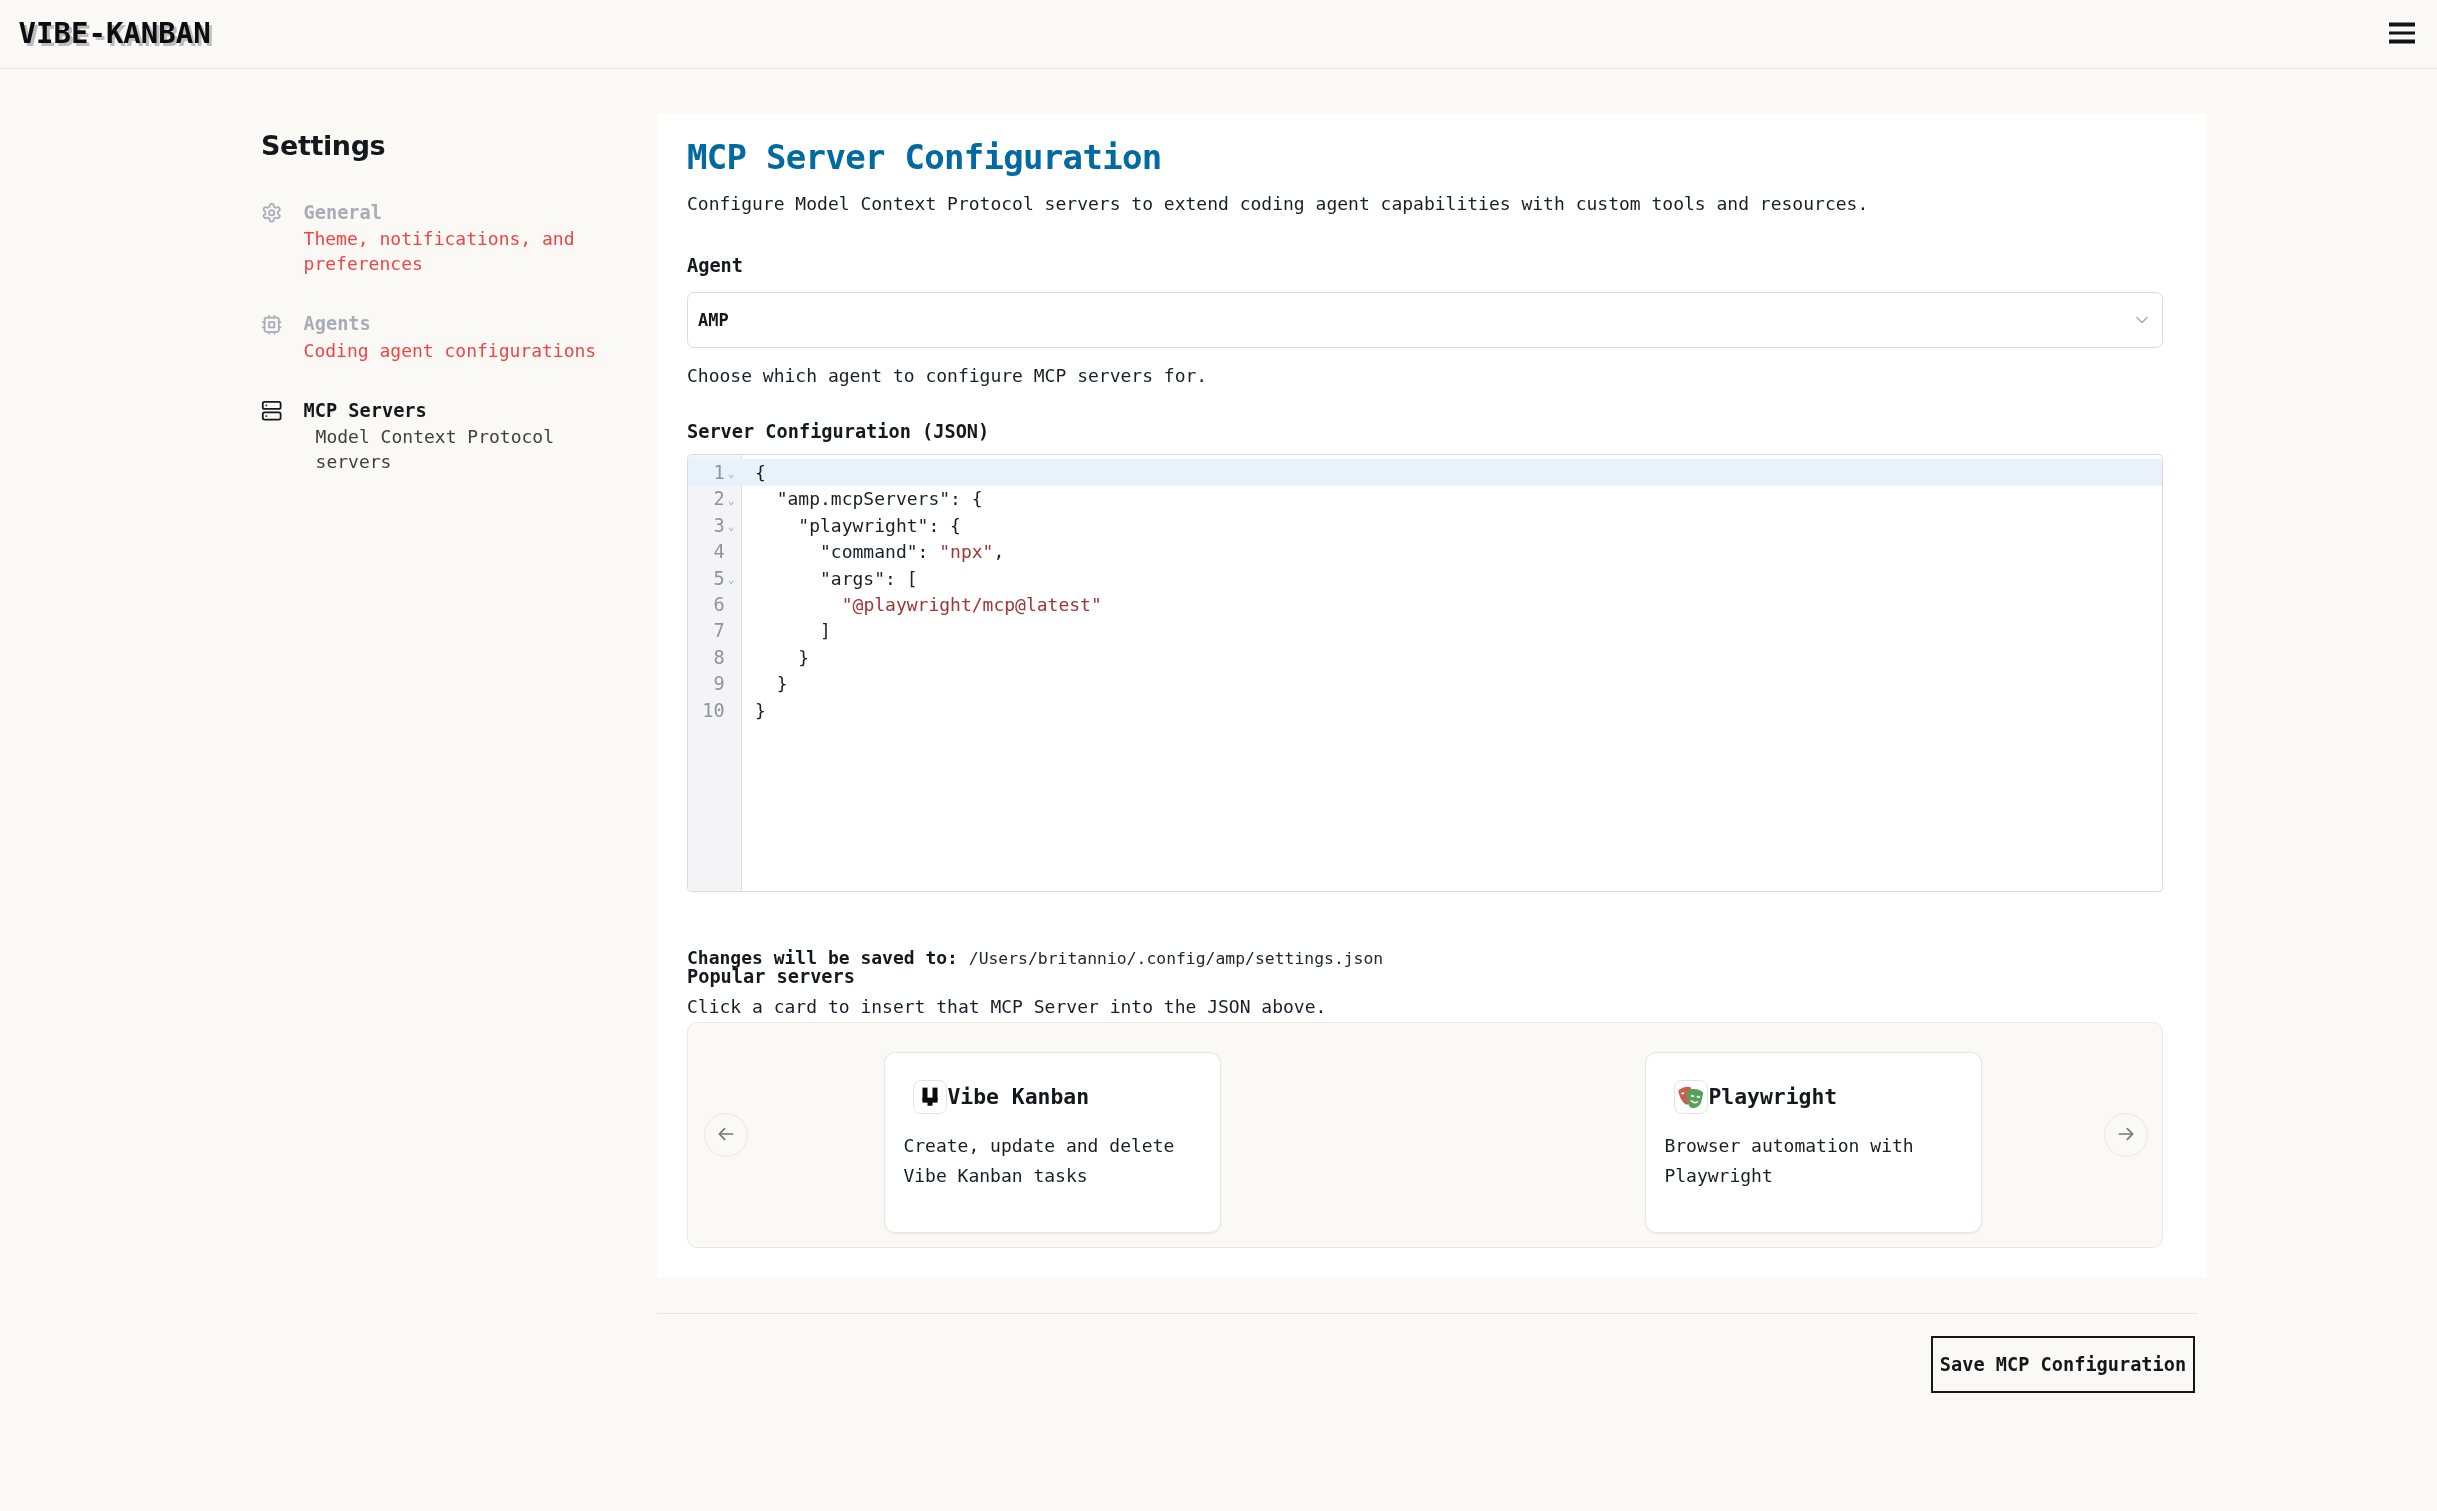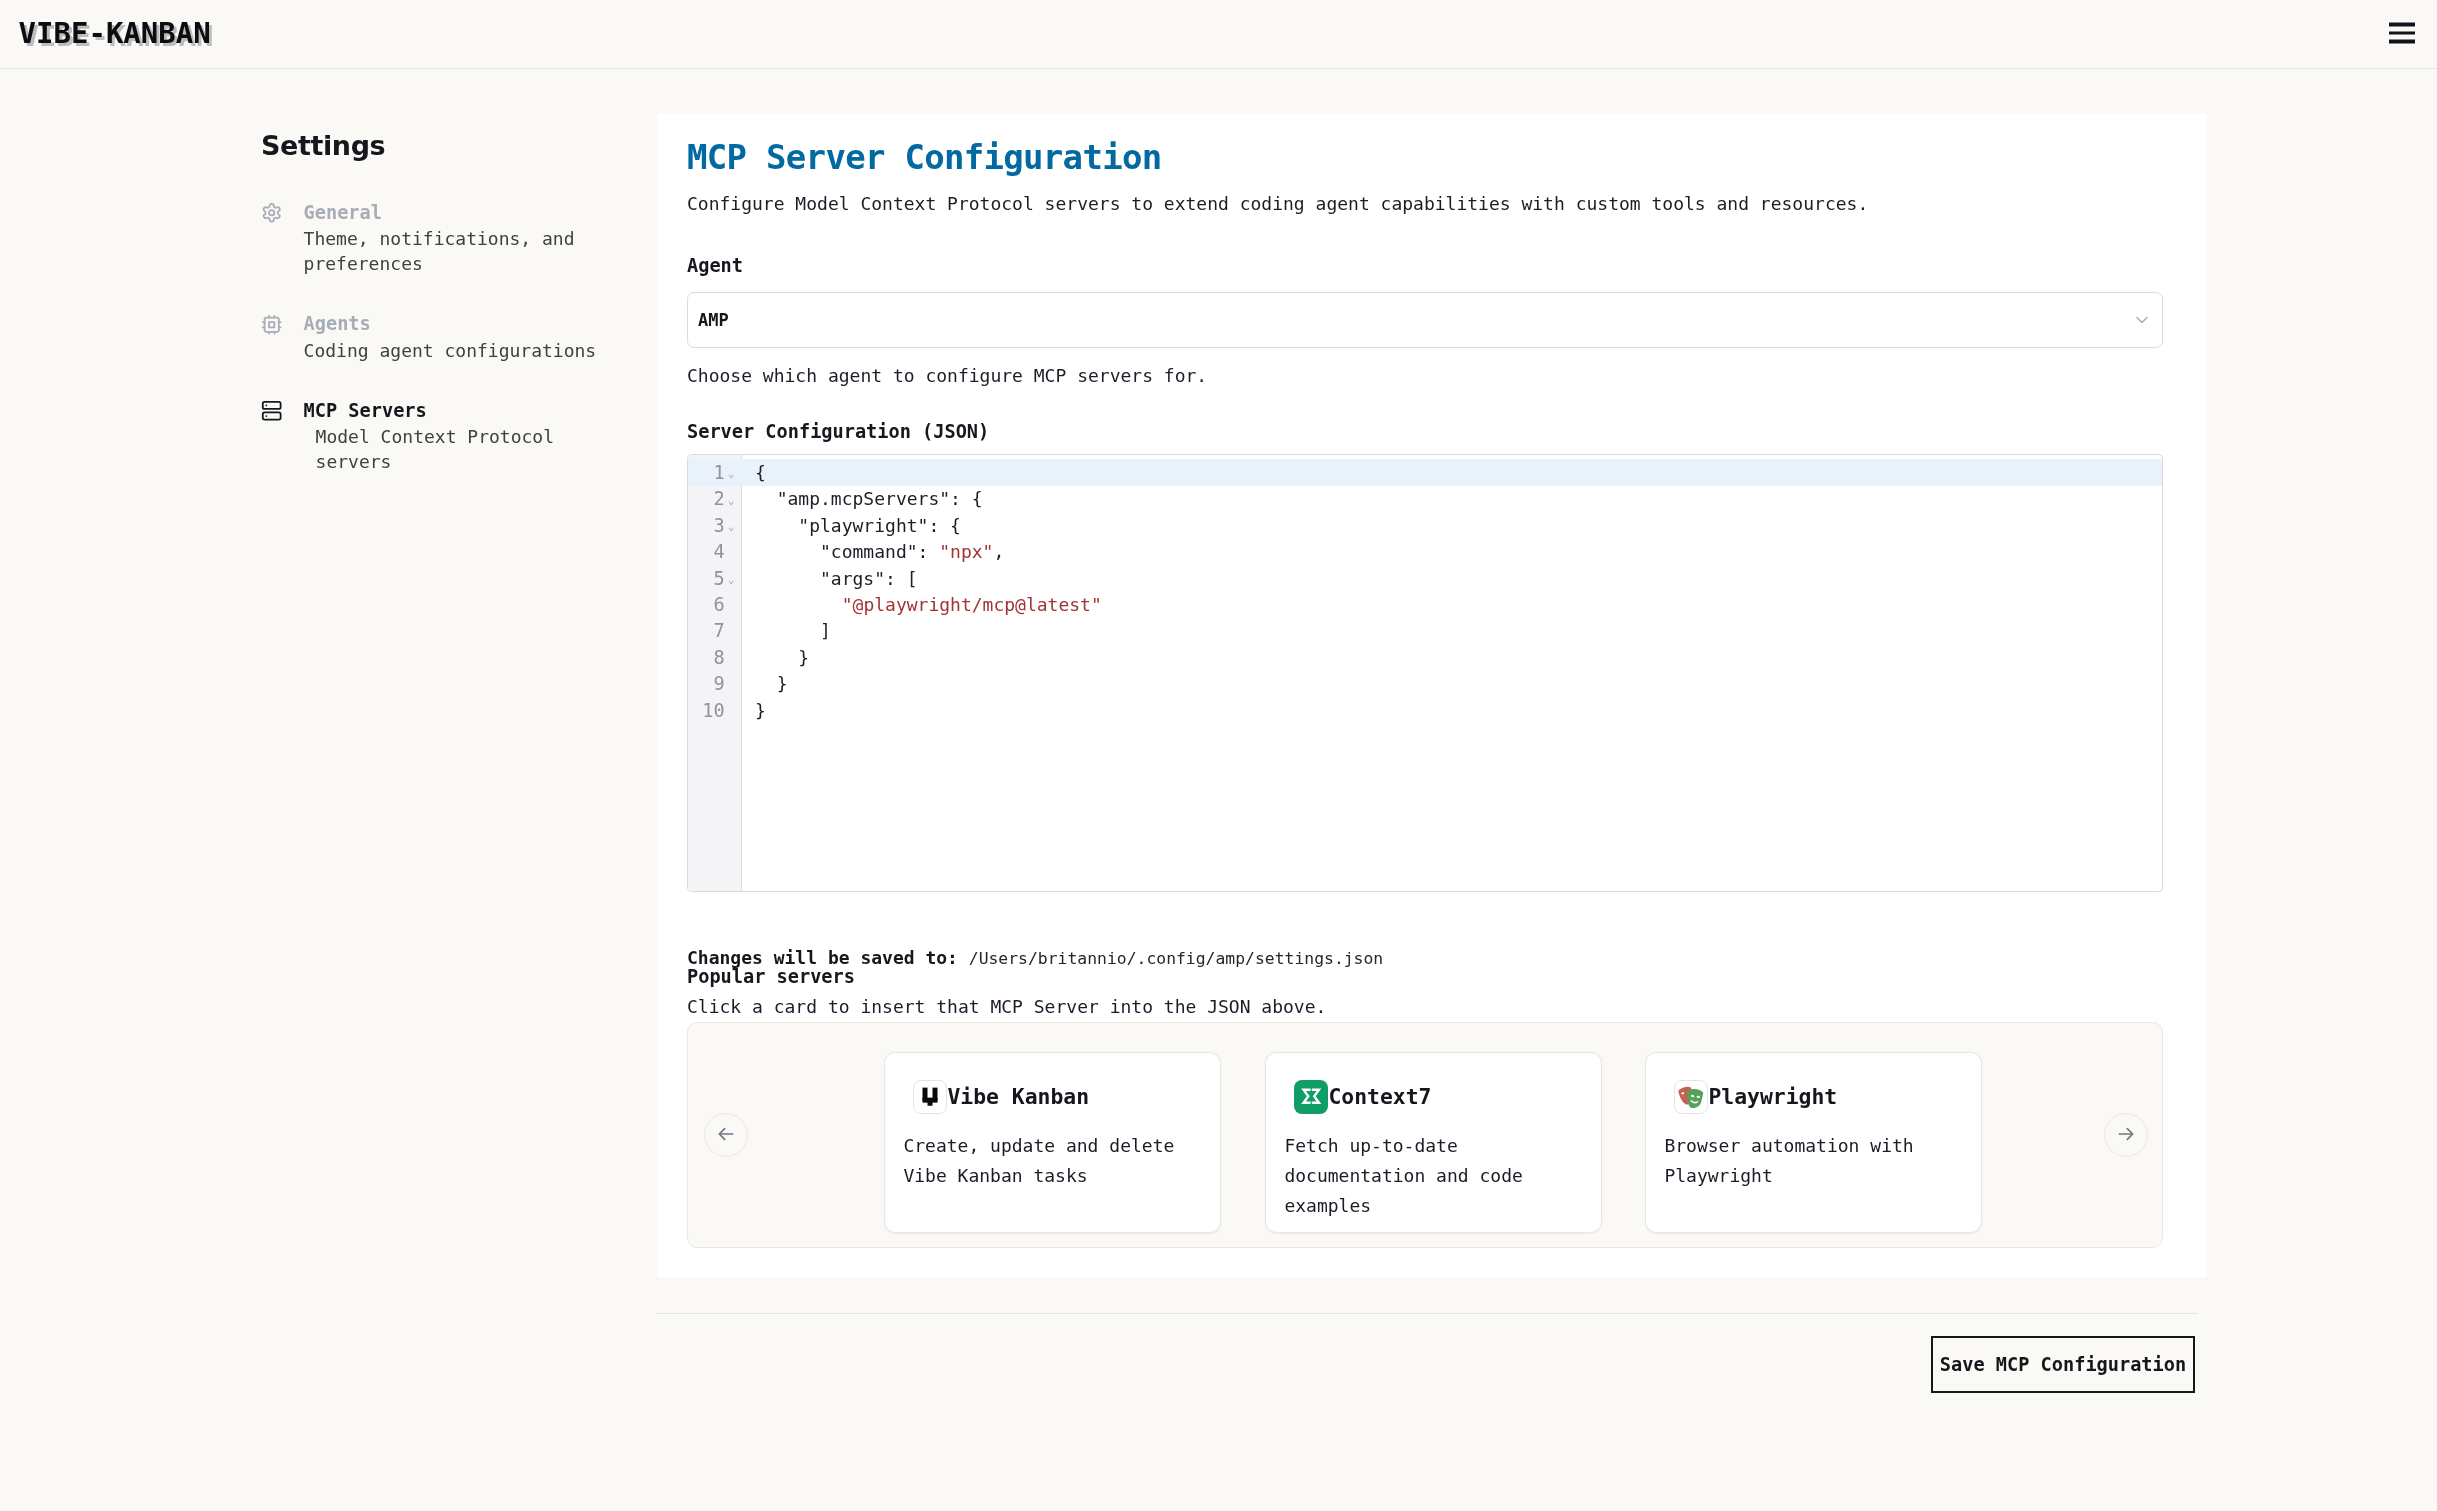--- a/index.html
+++ b/index.html
@@ -34,21 +34,21 @@
     font-weight:800; font-size:27px; color:#14171C; letter-spacing:-0.4px;
   }
   .side-item { display:flex; gap:18.6px; cursor:pointer; }
   .side-item.first { margin-top:40px; }
   .side-item + .side-item { margin-top:36px; }
   .side-icon { width:24px; flex:0 0 24px; padding-top:1.4px; }
   .side-icon svg { width:21.4px; height:21.4px; }
   .side-title { font-size:18.6px; font-weight:700; line-height:24px; }
   .side-sub { font-size:18px; line-height:25px; margin-top:1.4px; }
   .muted .side-title { color:#A7ADB7; }
-  .muted .side-sub { color:#404040; }
+  .muted .side-sub { color:#ef4444; }
   .activeNav .side-title { color:#14171C; }
   .activeNav .side-sub { color:#404040;margin-left:12px; }
 
   
   .panel { position:absolute; left:657px; top:114px; width:1550px; height:1163px; background:#FFFFFF; }
   .pg-title { position:absolute; left:30px; top:23px; font-size:34px; font-weight:700; letter-spacing:-0.7px; color:#0369a1; }
   .pg-sub { position:absolute; left:30px; top:79px; font-size:18px; color:#1A1E26; }
 
   .agent-label { position:absolute; left:30px; top:141px; font-size:18.6px; font-weight:700; }
   .select {
@@ -298,32 +298,20 @@
             <rect x="28" y="9" width="8" height="21" fill="#0A0A0A"></rect>
             <rect x="12" y="25" width="24" height="8" fill="#0A0A0A"></rect>
             <rect x="20" y="30" width="8" height="8" fill="#0A0A0A"></rect>
           </svg>
         </div>
         <div class="card-title">Vibe Kanban</div>
       </div>
       <div class="card-desc">Create, update and delete Vibe Kanban tasks</div>
     </div>
 
-    <div class="card c1">
-      <div class="card-head">
-        <div class="card-ic green">
-          <svg viewBox="0 0 48 48" width="28.5" height="28.5" fill="none" stroke="#FFFFFF" stroke-width="4" stroke-linecap="square">
-            <polyline points="21,13 11,13 19,24 11,35 21,35"></polyline>
-            <polyline points="27,13 37,13 29,24 37,35 27,35"></polyline>
-          </svg>
-        </div>
-        <div class="card-title">Context7</div>
-      </div>
-      <div class="card-desc">Fetch up-to-date documentation and code examples</div>
-    </div>
 
     <div class="card c2">
       <div class="card-head">
         <div class="card-ic boxed">
           <svg viewBox="0 0 48 48" width="30" height="30">
             <g transform="rotate(-14 16 22)">
               <path d="M6 11 C13 7 22 7 27 11 L26 25 C25 32 19 37 13 36 C8 32 5 23 6 11 Z" fill="#C95F4F"></path>
               <ellipse cx="12" cy="17" rx="2.4" ry="1.6" fill="#FFFFFF"></ellipse>
             </g>
             <g transform="rotate(9 30 27)">

